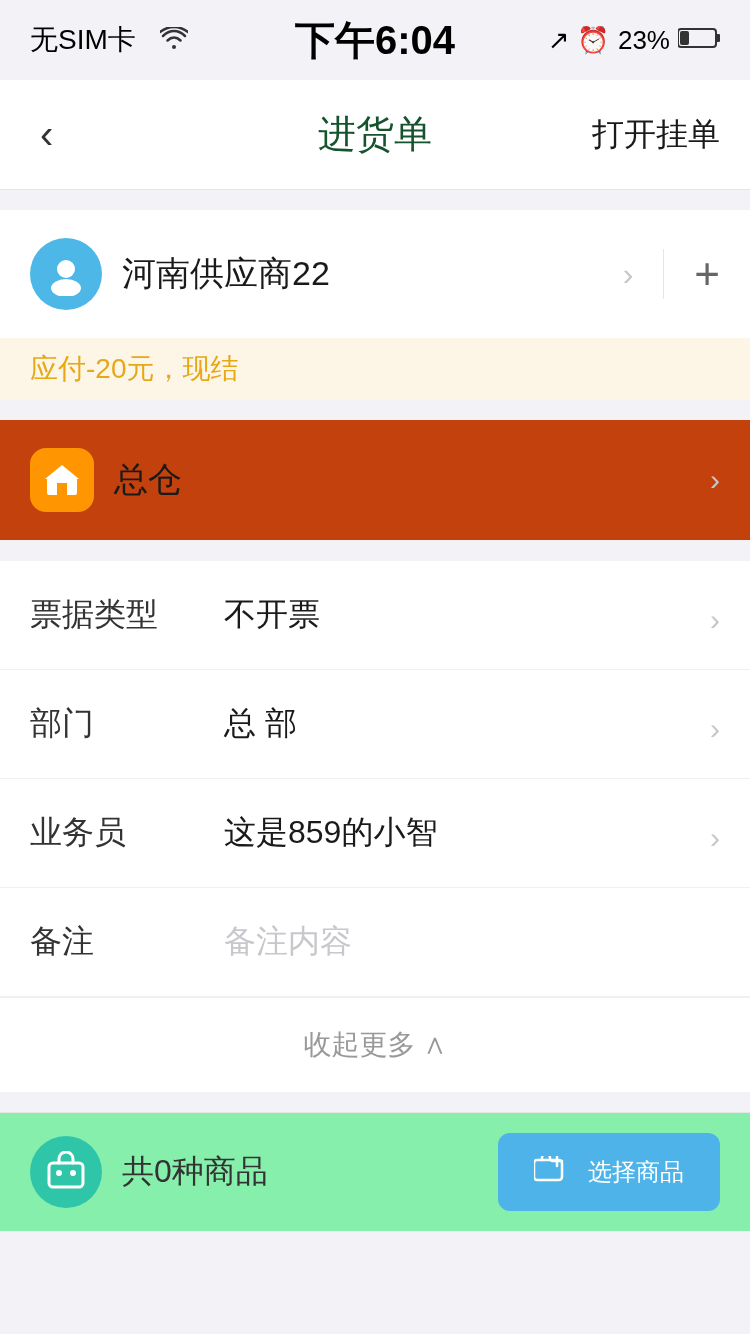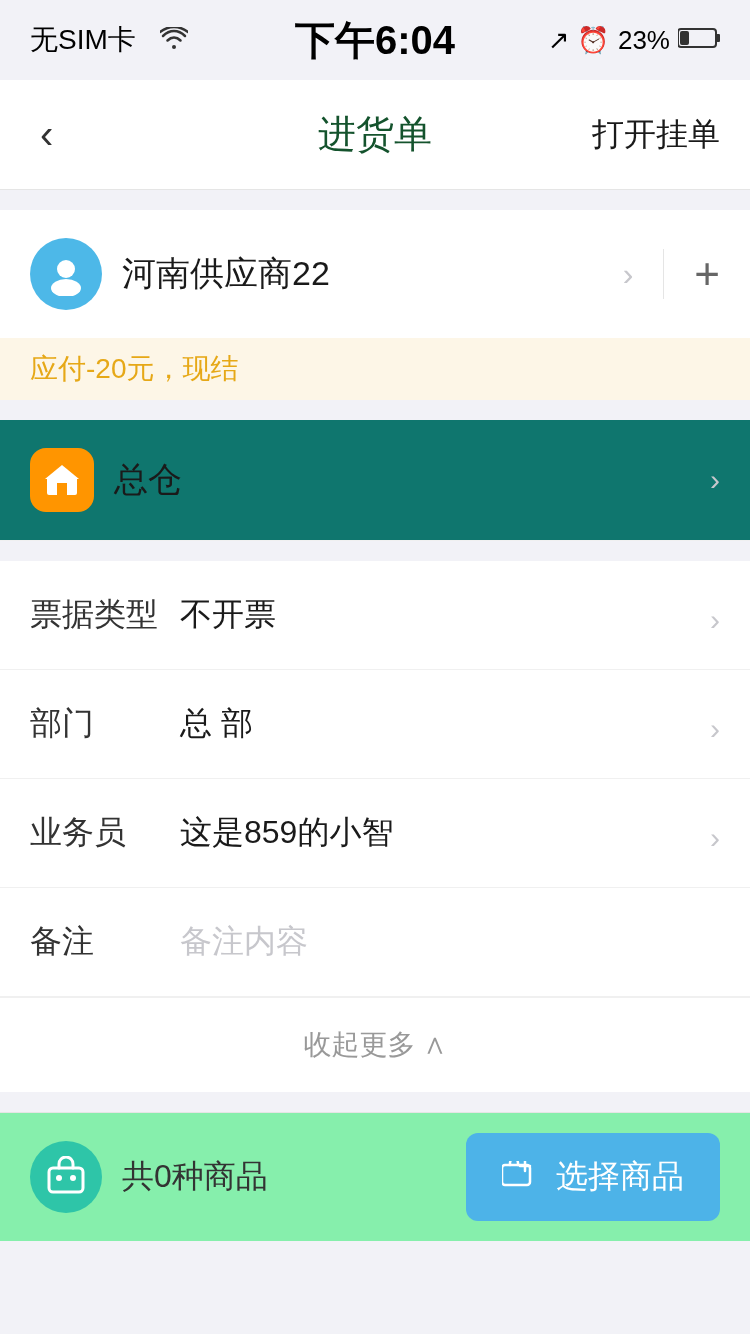--- a/index.html
+++ b/index.html
@@ -167,33 +167,34 @@
     .form-label {
       font-size: 32px;
       color: #333;
       width: 150px;
       flex-shrink: 0;
     }
     .form-value {
       flex: 1;
       font-size: 32px;
       color: #1a1a1a;
+      margin-left: 44px;
     }
     .form-value.placeholder {
       color: #c7c7cc;
     }
     .form-chevron {
       color: #c7c7cc;
       font-size: 30px;
       margin-left: 10px;
     }
 
     
     .warehouse-row {
-      background: #0f766e;
+      background: #c2410c;
       display: flex;
       align-items: center;
       padding: 28px 30px;
       border-bottom: 1px solid #f0f0f0;
       cursor: pointer;
     }
     .warehouse-icon {
       width: 64px;
       height: 64px;
       border-radius: 16px;
@@ -259,21 +260,21 @@
       flex: 1;
       font-size: 32px;
       color: #333;
     }
     .select-btn {
       background: #4db3e8;
       color: #fff;
       border: none;
       border-radius: 12px;
       padding: 22px 36px;
-      font-size: 32px;
+      font-size: 24px;
       cursor: pointer;
       display: flex;
       align-items: center;
       gap: 22px;
     }
     .select-btn-icon {
       font-size: 30px;
     }
 
     

